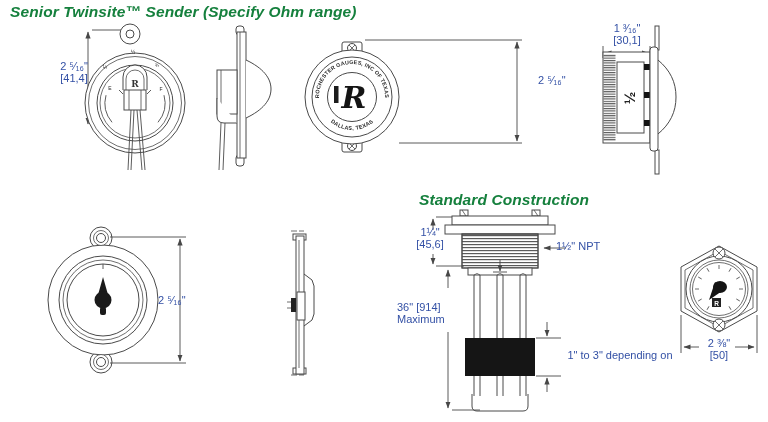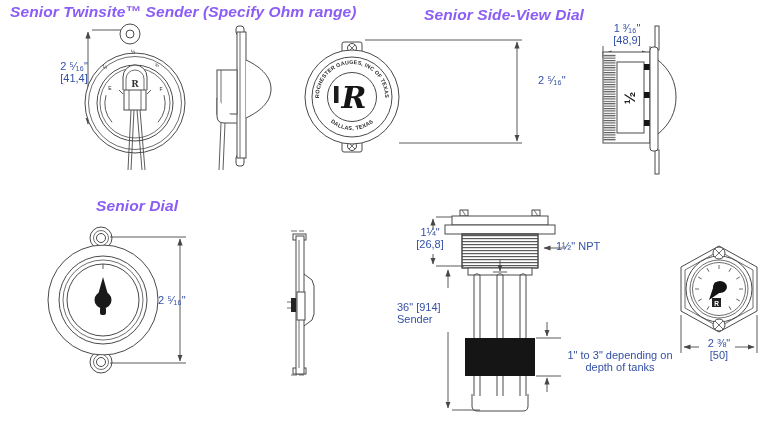--- a/index.html
+++ b/index.html
@@ -1,19 +1,19 @@
 <!DOCTYPE html>
 <html><head>
 <meta charset="utf-8">
 <style>
   html,body{margin:0;padding:0;background:#fff;}
   .page{position:relative;width:768px;height:422px;background:#ffffff;
         font-family:"Liberation Sans","DejaVu Sans",sans-serif;overflow:hidden;}
   .title{position:absolute;font-style:italic;font-weight:bold;font-size:15.5px;
-         color:#8b5cf6;white-space:nowrap;letter-spacing:.1px;}
+         color:#15803d;white-space:nowrap;letter-spacing:.1px;}
   .dim{position:absolute;color:#3350a5;font-size:11px;line-height:1.05;white-space:nowrap;}
   .dim.c{text-align:center;}
   .lbl{position:absolute;color:#2b2b2b;font-size:5px;line-height:1;text-align:center;}
   svg{position:absolute;overflow:visible;}
 </style>
 </head>
 <body>
 
 <div class="page">
 
@@ -25,22 +25,21 @@
       <pattern id="thr" width="4" height="3" patternUnits="userSpaceOnUse">
         <rect width="4" height="1.2" fill="#5a5a5a"></rect>
       </pattern>
       <pattern id="knl" width="4" height="2.4" patternUnits="userSpaceOnUse">
         <rect width="4" height="1.1" fill="#555"></rect>
       </pattern>
     </defs>
   </svg>
 
   <div class="title" style="left:10px;top:3px">Senior Twinsite™ Sender (Specify Ohm range)</div>
-  <div class="title" style="left:424px;top:6px">Senior Side-View Dial</div>
-  <div class="title" style="left:96px;top:197px">Senior Dial</div>
+  <div class="title" style="left:419px;top:191px">Standard Construction</div>
 
   <svg style="left:45px;top:24px" width="245" height="152" viewBox="0 0 245 152">
     <g stroke="#474747" stroke-width="0.9" fill="none">
       <line x1="47" y1="6" x2="76" y2="6"></line>
       <line x1="46" y1="102" x2="88" y2="102"></line>
       <line x1="43" y1="55" x2="43" y2="8" marker-end="url(#ah)"></line>
       <line x1="43" y1="55" x2="43" y2="100" marker-end="url(#ah)"></line>
     </g>
     <g stroke="#4a4a4a" stroke-width="1" fill="#fff">
       <circle cx="85" cy="10" r="10"></circle>
@@ -147,21 +146,21 @@
       <rect x="349" y="68" width="7" height="6" fill="#141414" stroke="none"></rect>
       <rect x="349" y="96" width="7" height="6" fill="#141414" stroke="none"></rect>
       <text x="336" y="74" transform="rotate(-90 336 74)" text-anchor="middle" dominant-baseline="middle" font-size="15" font-weight="bold" fill="#222" stroke="none">½</text>
       <rect x="355" y="23" width="8" height="104" rx="3"></rect>
       <path d="M363,36 C375,46 381,58 381,73 C381,88 375,100 363,110" fill="none"></path>
     </g>
   </svg>
 
   <div class="dim c" style="left:602px;top:23px;width:50px">
     <div>1 ³⁄₁₆"</div>
-    <div>[48,9]</div>
+    <div>[30,1]</div>
   </div>
   <div class="dim" style="left:538px;top:75px">2 ⁵⁄₁₆"</div>
 
   <svg style="left:40px;top:222px" width="290" height="172" viewBox="0 0 290 172">
     <g stroke="#4a4a4a" stroke-width="1" fill="#fff">
       <circle cx="61" cy="16" r="11"></circle>
       <circle cx="61" cy="140" r="11"></circle>
       <circle cx="63" cy="78" r="55"></circle>
       <circle cx="61" cy="16" r="7.5" stroke-width="0.8"></circle>
       <circle cx="61" cy="16" r="4.5"></circle>
@@ -240,30 +239,29 @@
       <line x1="176" y1="40" x2="154" y2="40" marker-end="url(#ah)"></line>
       <line x1="146" y1="130" x2="171" y2="130"></line>
       <line x1="146" y1="168" x2="171" y2="168"></line>
       <line x1="157" y1="114" x2="157" y2="128" marker-end="url(#ah)"></line>
       <line x1="157" y1="184" x2="157" y2="170" marker-end="url(#ah)"></line>
     </g>
   </svg>
 
   <div class="dim c" style="left:408px;top:227px;width:44px">
     <div>1¼"</div>
-    <div>[26,8]</div>
+    <div>[45,6]</div>
   </div>
   <div class="dim" style="left:556px;top:241px">1½" NPT</div>
   <div class="dim" style="left:397px;top:302px">
     <div>36" [914]</div>
-    <div>Sender</div>
+    <div>Maximum</div>
   </div>
   <div class="dim c" style="left:540px;top:350px;width:160px">
     <div>1" to 3" depending on</div>
-    <div>depth of tanks</div>
   </div>
 
   <svg style="left:665px;top:237px" width="103" height="130" viewBox="0 0 103 130">
     <g stroke="#4a4a4a" stroke-width="1" fill="#fff">
       <polygon points="54,9 92,30 92,74 54,95 16,74 16,30"></polygon>
       <polygon points="54,14 88,33 88,71 54,90 20,71 20,33" fill="none" stroke-width="0.8"></polygon>
       <circle cx="54" cy="52" r="33"></circle>
       <circle cx="54" cy="52" r="29" stroke-width="0.8"></circle>
       <circle cx="54" cy="16" r="6"></circle>
       <line x1="50" y1="12" x2="58" y2="20" stroke-width="0.8"></line>

